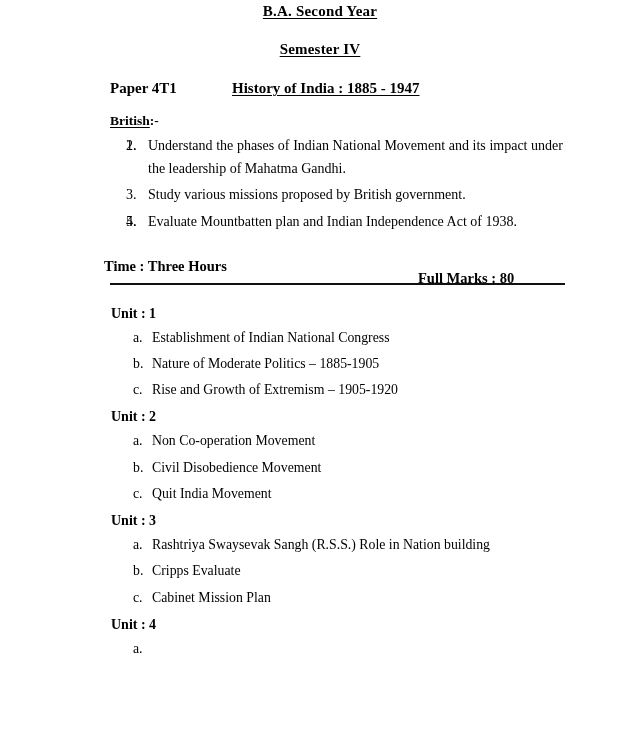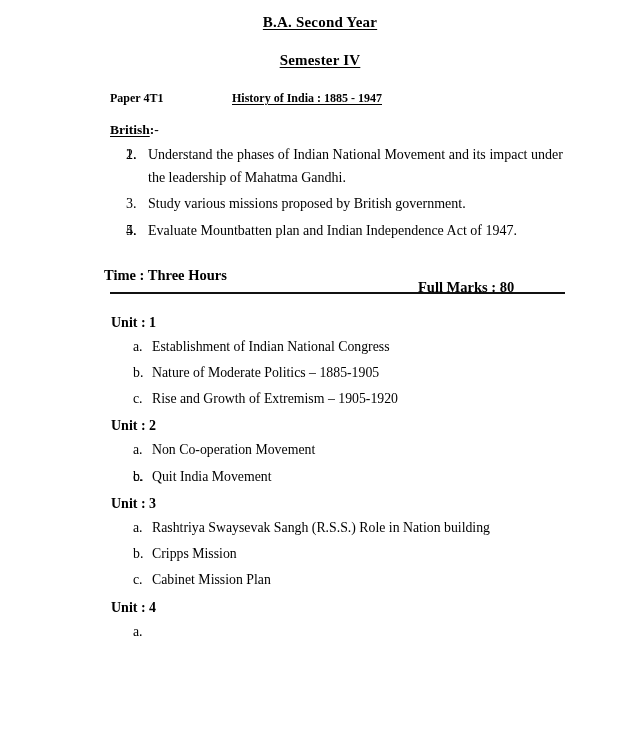--- a/index.html
+++ b/index.html
@@ -28,29 +28,29 @@
     text-align: center;
     font-weight: bold;
     font-size: 15px;
     letter-spacing: 0.2px;
   }
   .center-heading .u {
     text-decoration: underline;
     text-underline-offset: 2px;
   }
 
-  #title-ba { margin-top: 14px; }
+  #title-ba { margin-top: 3px; }
   #title-sem { margin-top: 21px; }
 
   
   .paper-row {
     margin-top: 22px;
     padding-left: 110px;
     font-weight: bold;
-    font-size: 12px;
+    font-size: 15px;
     white-space: nowrap;
   }
   .paper-code {
     display: inline-block;
     width: 122px;
   }
   .paper-title {
     text-decoration: underline;
     text-underline-offset: 2px;
   }
@@ -166,21 +166,21 @@
 
   <div class="outcomes-label">
     <span class="u">British</span><span>:-</span>
   </div>
 
   <ol class="outcomes" id="outcomes-list">
       <li><span class="marker">1.</span></li>
       <li><span class="marker">2.</span><span>Understand the phases of Indian National Movement and its impact under the leadership of Mahatma Gandhi.</span></li>
       <li><span class="marker">3.</span><span>Study various missions proposed by British government.</span></li>
       <li><span class="marker">4.</span></li>
-      <li><span class="marker">5.</span><span>Evaluate Mountbatten plan and Indian Independence Act of 1947.</span></li>
+      <li><span class="marker">5.</span><span>Evaluate Mountbatten plan and Indian Independence Act of 1938.</span></li>
     </ol>
 
   <div class="exam-line">
     <span>Time : Three Hours</span>
     <span class="exam-marks">Full Marks : 80</span>
   </div>
 
   <div class="rule"></div>
 
   <div class="units" id="units-container">
@@ -189,29 +189,29 @@
         <ol class="unit-items">
           <li><span class="marker">a.</span><span>Establishment of Indian National Congress</span></li>
           <li><span class="marker">b.</span><span>Nature of Moderate Politics – 1885-1905</span></li>
           <li><span class="marker">c.</span><span>Rise and Growth of Extremism – 1905-1920</span></li>
         </ol>
       </div>
       <div class="unit-block">
         <div class="unit-heading">Unit : 2</div>
         <ol class="unit-items">
           <li><span class="marker">a.</span><span>Non Co-operation Movement</span></li>
-          <li><span class="marker">b.</span></li>
+          <li><span class="marker">b.</span><span>Civil Disobedience Movement</span></li>
           <li><span class="marker">c.</span><span>Quit India Movement</span></li>
         </ol>
       </div>
       <div class="unit-block">
         <div class="unit-heading">Unit : 3</div>
         <ol class="unit-items">
           <li><span class="marker">a.</span><span>Rashtriya Swaysevak Sangh (R.S.S.) Role in Nation building</span></li>
-          <li><span class="marker">b.</span><span>Cripps Mission</span></li>
+          <li><span class="marker">b.</span><span>Cripps Evaluate</span></li>
           <li><span class="marker">c.</span><span>Cabinet Mission Plan</span></li>
         </ol>
       </div>
       <div class="unit-block">
         <div class="unit-heading">Unit : 4</div>
         <ol class="unit-items">
           <li>
             <span class="marker">a.</span>
           </li>
         </ol>

